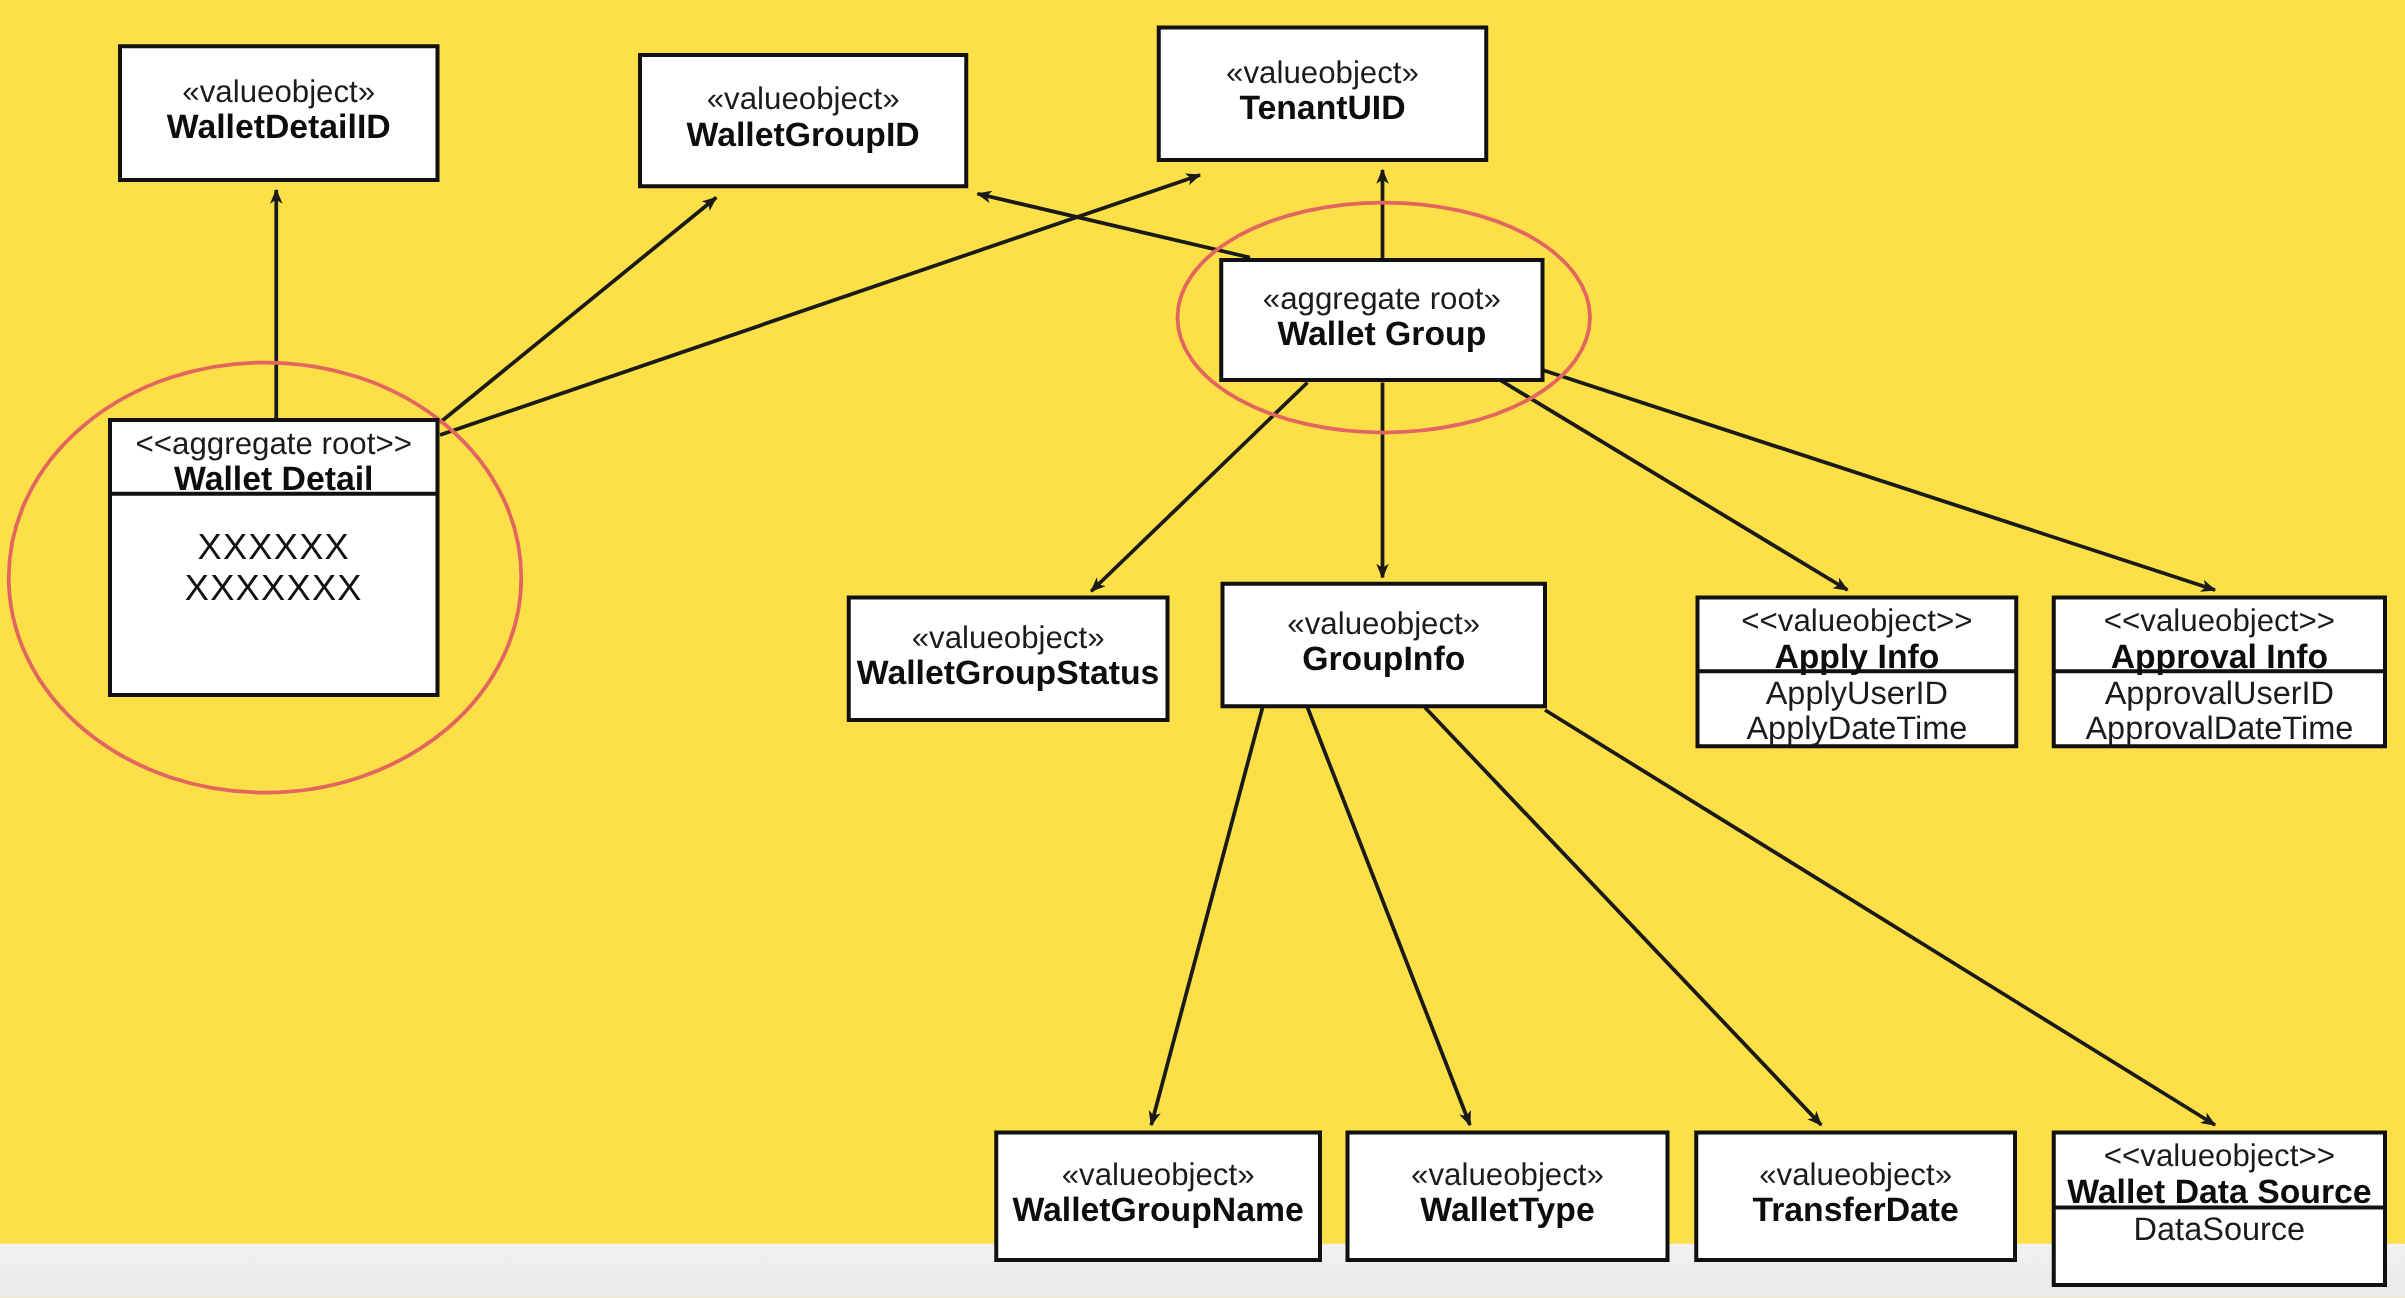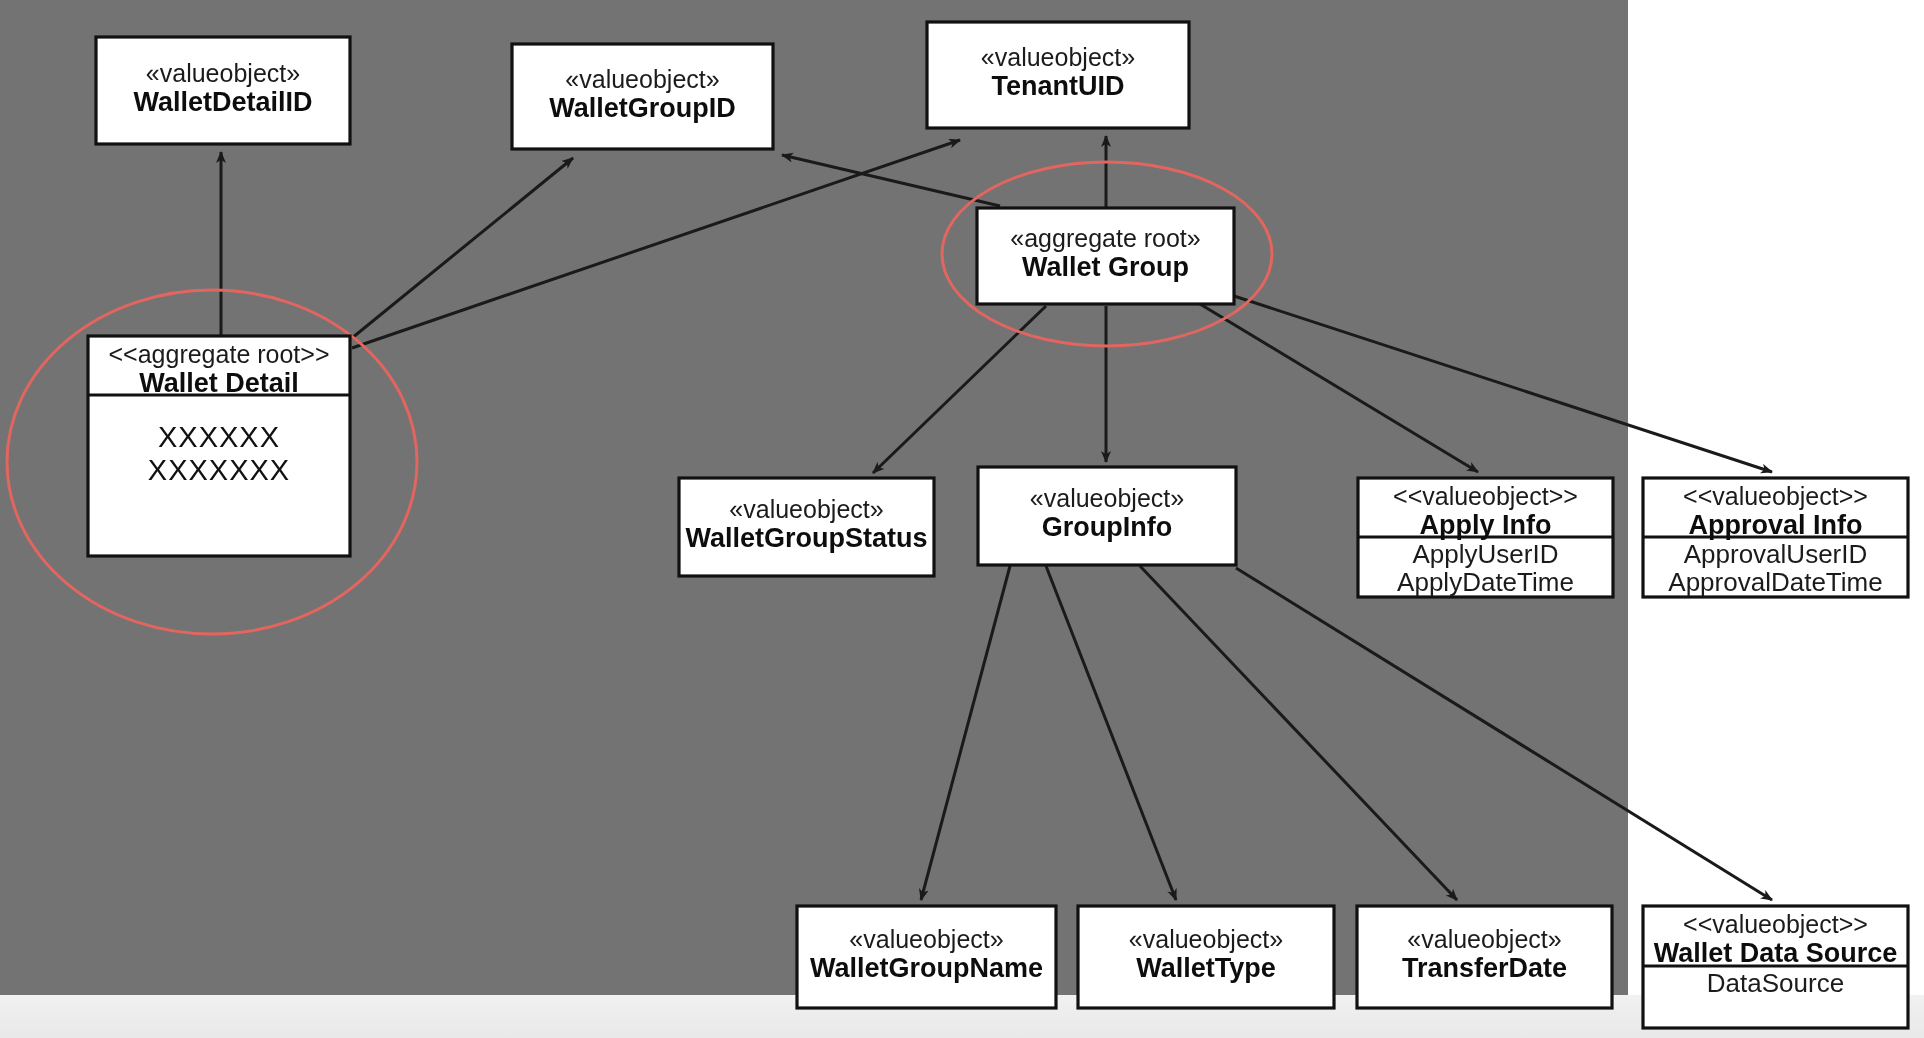--- a/index.html
+++ b/index.html
@@ -1,18 +1,18 @@
 <!DOCTYPE html>
 <html><head>
 <meta charset="utf-8">
 <style>
   html,body{margin:0;padding:0;background:#ffffff;}
   body{width:1924px;height:1038px;overflow:hidden;
        font-family:"Liberation Sans","DejaVu Sans",sans-serif;}
-  #stage{position:relative;width:1628px;height:1038px;background:#737373;}
+  #stage{position:relative;width:1924px;height:1038px;background:#fde047;}
   #bottomband{position:absolute;left:0;top:995px;width:1924px;height:43px;
       background:linear-gradient(180deg,#f2f2f2 0%,#ededed 40%,#e9e9e9 100%);}
   svg{position:absolute;left:0;top:0;width:1924px;height:1038px;}
   .nodebox{fill:#ffffff;stroke:#111111;stroke-width:3.2;}
   .divider{stroke:#111111;stroke-width:3.2;}
   .edge{stroke:#1a1a1a;stroke-width:3;fill:none;}
   .redring{fill:none;stroke:#e2665f;stroke-width:3;}
   .t-stereo{font-size:25px;fill:#1b1b1b;font-weight:400;text-anchor:middle;
             font-family:"Liberation Sans","DejaVu Sans",sans-serif;}
   .t-name{font-size:27px;fill:#0d0d0d;font-weight:bold;text-anchor:middle;

